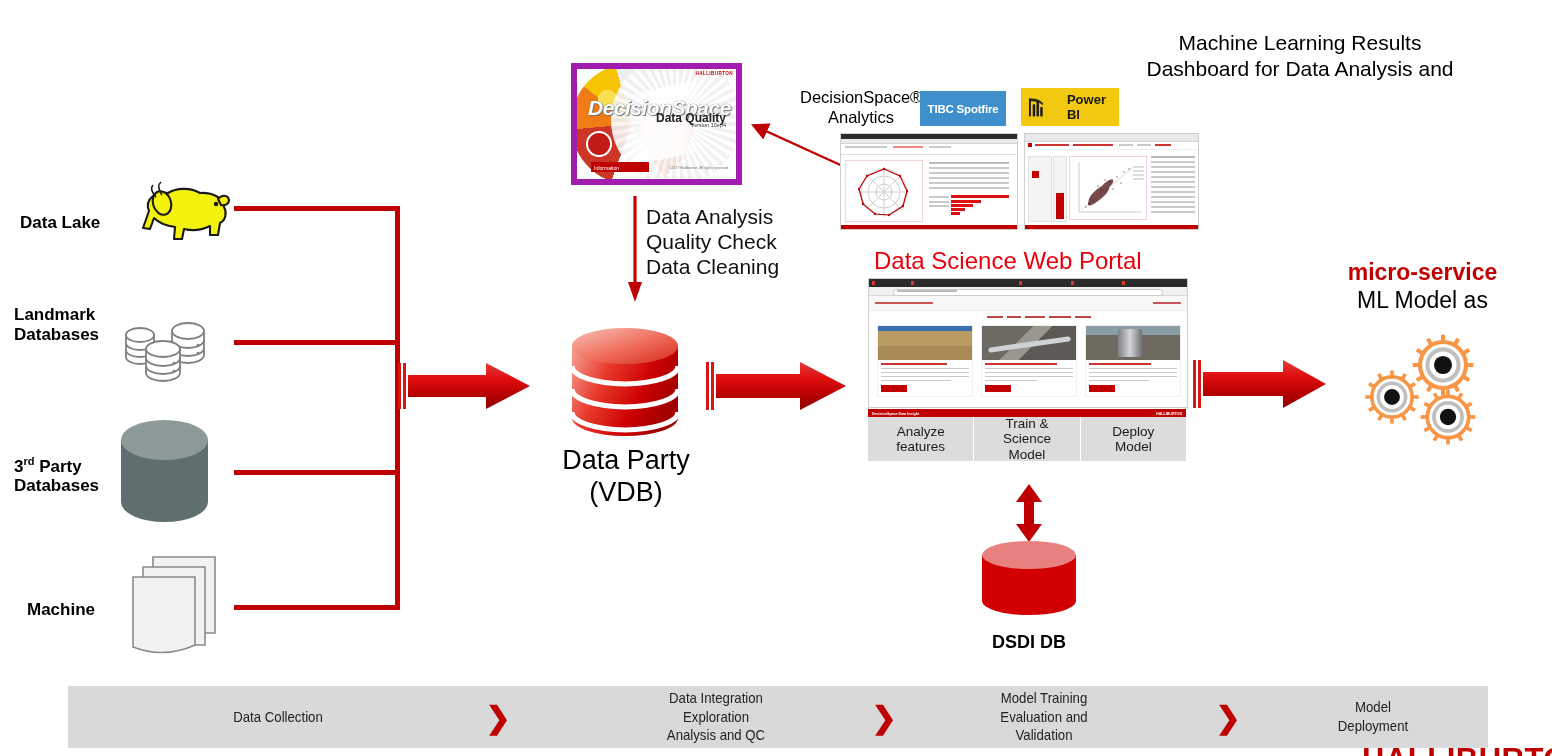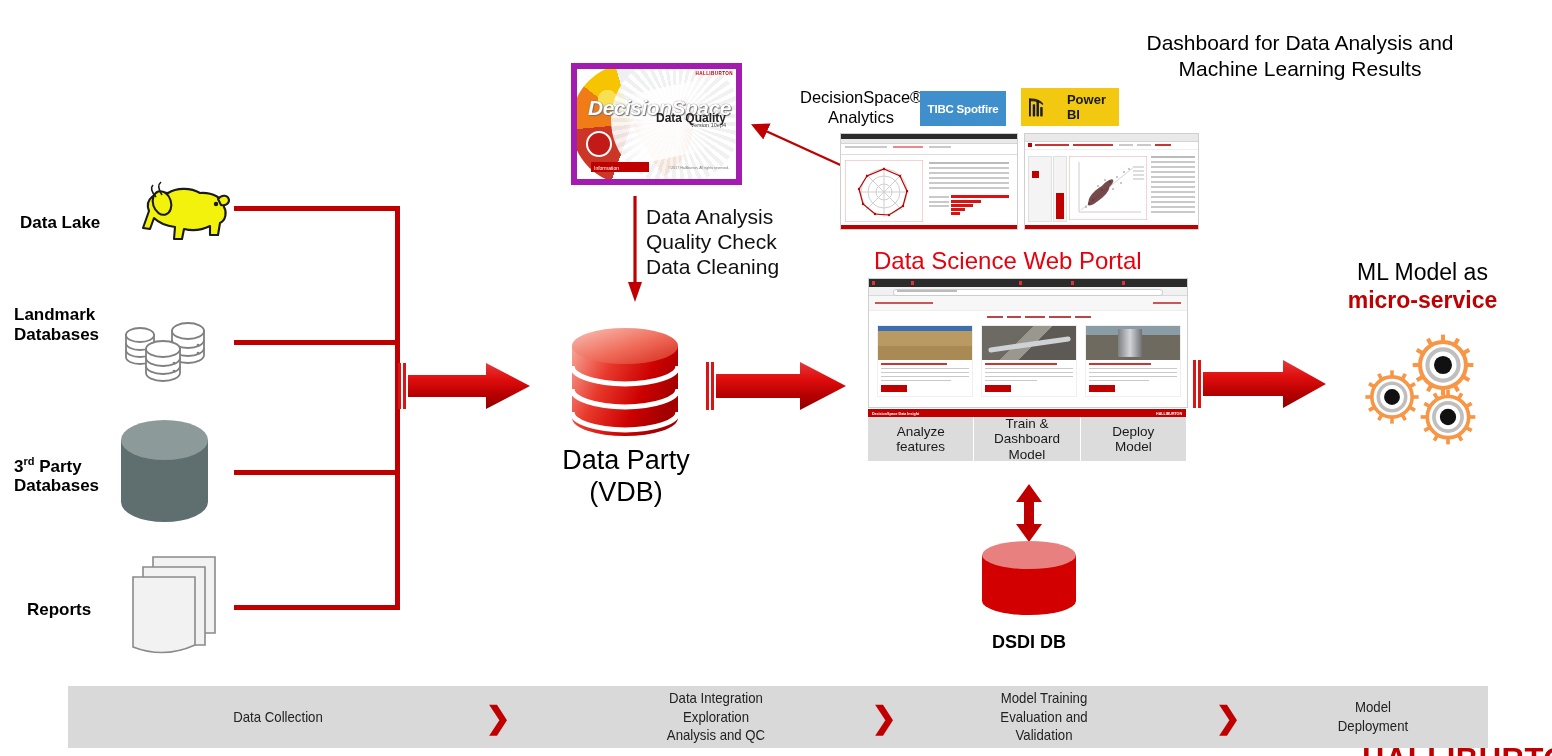--- a/index.html
+++ b/index.html
@@ -147,21 +147,21 @@
   <div>3<sup style="font-size:11px">rd</sup> Party</div>
   <div>Databases</div>
 </div>
 <div class="abs" style="left:113px;top:418px;width:103px;height:108px;">
   <svg viewBox="0 0 103 108" width="103" height="108">
     <path d="M8 22 v62 a43.5 20 0 0 0 87 0 v-62z" fill="#5F6F6F"></path>
     <ellipse cx="51.5" cy="22" rx="43.5" ry="20" fill="#8C9A99"></ellipse>
   </svg>
 </div>
 
-<div class="abs lbl" style="left:27px;top:600px;width:120px;">Reports</div>
+<div class="abs lbl" style="left:27px;top:600px;width:120px;">Machine</div>
 <div class="abs" style="left:115px;top:553px;width:110px;height:105px;">
   <svg viewBox="0 0 110 105" width="110" height="105">
     <g stroke="#8a8a8a" stroke-width="1.6" fill="#f2f2f2">
       <path d="M38 4 h62 v76 h-62z"></path>
       <path d="M28 14 h62 v78 h-62z"></path>
       <path d="M18 24 h62 v68 q-31 14 -62 2z"></path>
     </g>
   </svg>
 </div>
 
@@ -356,22 +356,22 @@
     <div class="nl" style="left:0;top:35px;width:44px;"></div>
       <div class="nl" style="left:0;top:40px;width:44px;"></div>
     <div class="nl" style="left:0;top:45px;width:44px;"></div>
       <div class="nl" style="left:0;top:50px;width:44px;"></div>
     <div class="nl" style="left:0;top:55px;width:44px;"></div>
   </div>
   <div class="redbar" style="left:0;bottom:0;width:100%;height:4px;background:#C00000;"></div>
 </div>
 
 <div class="abs" style="left:1105px;top:30px;width:390px;text-align:center;font-size:21px;line-height:1.22;">
+  <div>Machine Learning Results</div>
   <div>Dashboard for Data Analysis and</div>
-  <div>Machine Learning Results</div>
 </div>
 
 <div class="cyl" style="left:566px;top:326px;width:118px;height:110px;">
   <svg viewBox="0 0 118 110" width="118" height="110">
     <defs>
       <linearGradient id="dsg" x1="0" y1="0" x2="1" y2="0.4">
         <stop offset="0" stop-color="#f7a79a"></stop>
           <stop offset="38%" stop-color="#e8392c"></stop>
         <stop offset="75%" stop-color="#cc0000"></stop>
           <stop offset="100%" stop-color="#a50000"></stop>
@@ -493,21 +493,21 @@
 <div id="wf-tabs">
   <div class="tab">
     <div>
       <div>Analyze</div>
       <div>features</div>
     </div>
   </div>
   <div class="tab">
     <div>
       <div>Train &amp;</div>
-      <div>Dashboard</div>
+      <div>Science</div>
       <div>Model</div>
     </div>
   </div>
   <div class="tab">
     <div>
       <div>Deploy</div>
       <div>Model</div>
     </div>
   </div>
 </div>
@@ -535,22 +535,22 @@
         <stop offset="70%" stop-color="#b50000"></stop>
             <stop offset="100%" stop-color="#8f0000"></stop>
       </linearGradient>
         </defs>
       <path d="M0 12 H80 V0 L123 24 L80 48 V36 H0 Z" fill="url(#g3)"></path>
     </svg>
   </div>
 </div>
 
 <div class="abs" style="left:1310px;top:258px;width:225px;text-align:center;font-size:23px;line-height:1.22;">
+  <div style="color:#C00000;font-weight:bold;">micro-service</div>
   <div>ML Model as</div>
-  <div style="color:#C00000;font-weight:bold;">micro-service</div>
 </div>
 
 <div class="gearwrap" style="left:1348px;top:325px;width:150px;height:125px;">
   <svg viewBox="0 0 150 125" width="150" height="125">
     <defs>
       <g id="gear">
         <g fill="none" stroke="#F79646" stroke-width="5">
           <circle cx="0" cy="0" r="28"></circle>
         </g>
         <g stroke="#F79646" stroke-width="5" stroke-linecap="butt">

